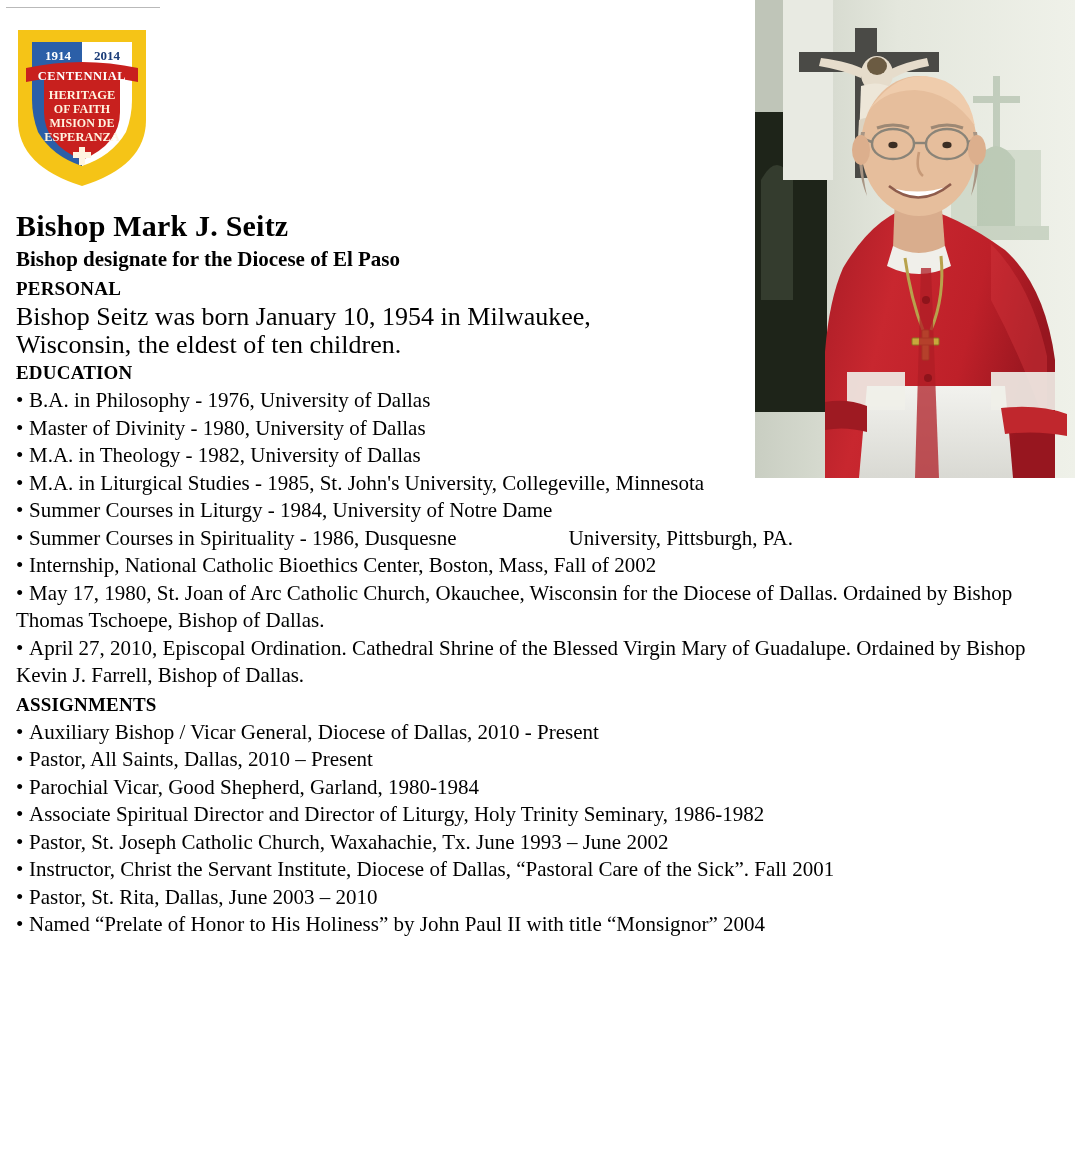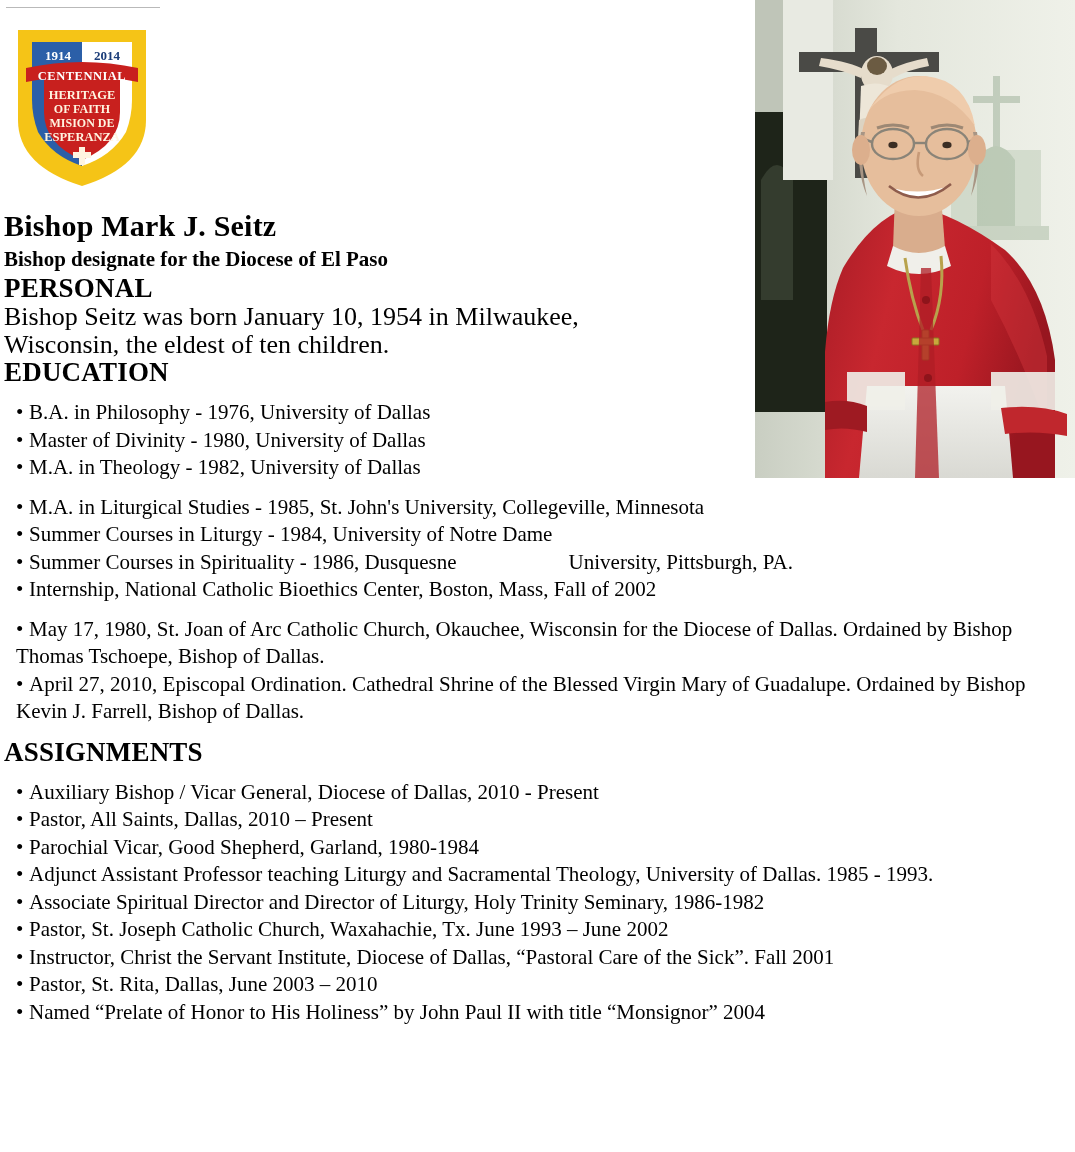--- a/index.html
+++ b/index.html
@@ -46,53 +46,53 @@
     width: 320px;
     height: 478px;
     overflow: hidden;
     background: #cfd3c9;
   }
   .photo svg { display: block; width: 320px; height: 478px; }
 
   
   .doc {
     position: absolute;
-    left: 4px;
+    left: 16px;
     top: 208px;
     width: 1060px;
   }
 
   .name-title {
     font-size: 30px;
     font-weight: bold;
     line-height: 36px;
     letter-spacing: 0.2px;
     margin: 0 0 2px 0;
   }
   .subtitle {
     font-size: 21px;
     font-weight: bold;
     line-height: 27px;
     margin: 0 0 1px 0;
   }
   .section-heading {
-    font-size: 27px;
+    font-size: 19px;
     font-weight: bold;
     line-height: 29px;
     margin: 0;
     letter-spacing: 0.2px;
   }
   .para {
     font-size: 26px;
     line-height: 27.5px;
     margin: 0;
   }
   .bullets {
     list-style: none;
-    margin: 12px;
+    margin: 0;
     padding: 0;
   }
   .bullets li {
     font-size: 21px;
     line-height: 27.5px;
     margin: 0;
     padding: 0;
     text-indent: 0;
   }
   .bullets li .bullet-dot {
@@ -274,21 +274,20 @@
   <ul class="bullets col-wide">
     <li><span class="bullet-dot">•</span><span>May 17, 1980, St. Joan of Arc Catholic Church, Okauchee, Wisconsin for the Diocese of Dallas. Ordained by Bishop Thomas Tschoepe, Bishop of Dallas.</span></li>
     <li><span class="bullet-dot">•</span><span>April 27, 2010, Episcopal Ordination. Cathedral Shrine of the Blessed Virgin Mary of Guadalupe. Ordained by Bishop Kevin J. Farrell, Bishop of Dallas.</span></li>
   </ul>
 
   <h2 class="section-heading">ASSIGNMENTS</h2>
   <ul class="bullets col-wide">
     <li><span class="bullet-dot">•</span><span>Auxiliary Bishop / Vicar General, Diocese of Dallas, 2010 - Present</span></li>
     <li><span class="bullet-dot">•</span><span>Pastor, All Saints, Dallas, 2010 – Present</span></li>
     <li><span class="bullet-dot">•</span><span>Parochial Vicar, Good Shepherd, Garland, 1980-1984</span></li>
-    <li><span class="bullet-dot">•</span><span>Adjunct Assistant Professor teaching Liturgy and Sacramental Theology, University of Dallas. 1985 - 1993.</span></li>
     <li><span class="bullet-dot">•</span><span>Associate Spiritual Director and Director of Liturgy, Holy Trinity Seminary, 1986-1982</span></li>
     <li><span class="bullet-dot">•</span><span>Pastor, St. Joseph Catholic Church, Waxahachie, Tx. June 1993 – June 2002</span></li>
     <li><span class="bullet-dot">•</span><span>Instructor, Christ the Servant Institute, Diocese of Dallas, “Pastoral Care of the Sick”. Fall 2001</span></li>
     <li><span class="bullet-dot">•</span><span>Pastor, St. Rita, Dallas, June 2003 – 2010</span></li>
     <li><span class="bullet-dot">•</span><span>Named “Prelate of Honor to His Holiness” by John Paul II with title “Monsignor” 2004</span></li>
   </ul>
 
 </div>
 
 </body></html>

